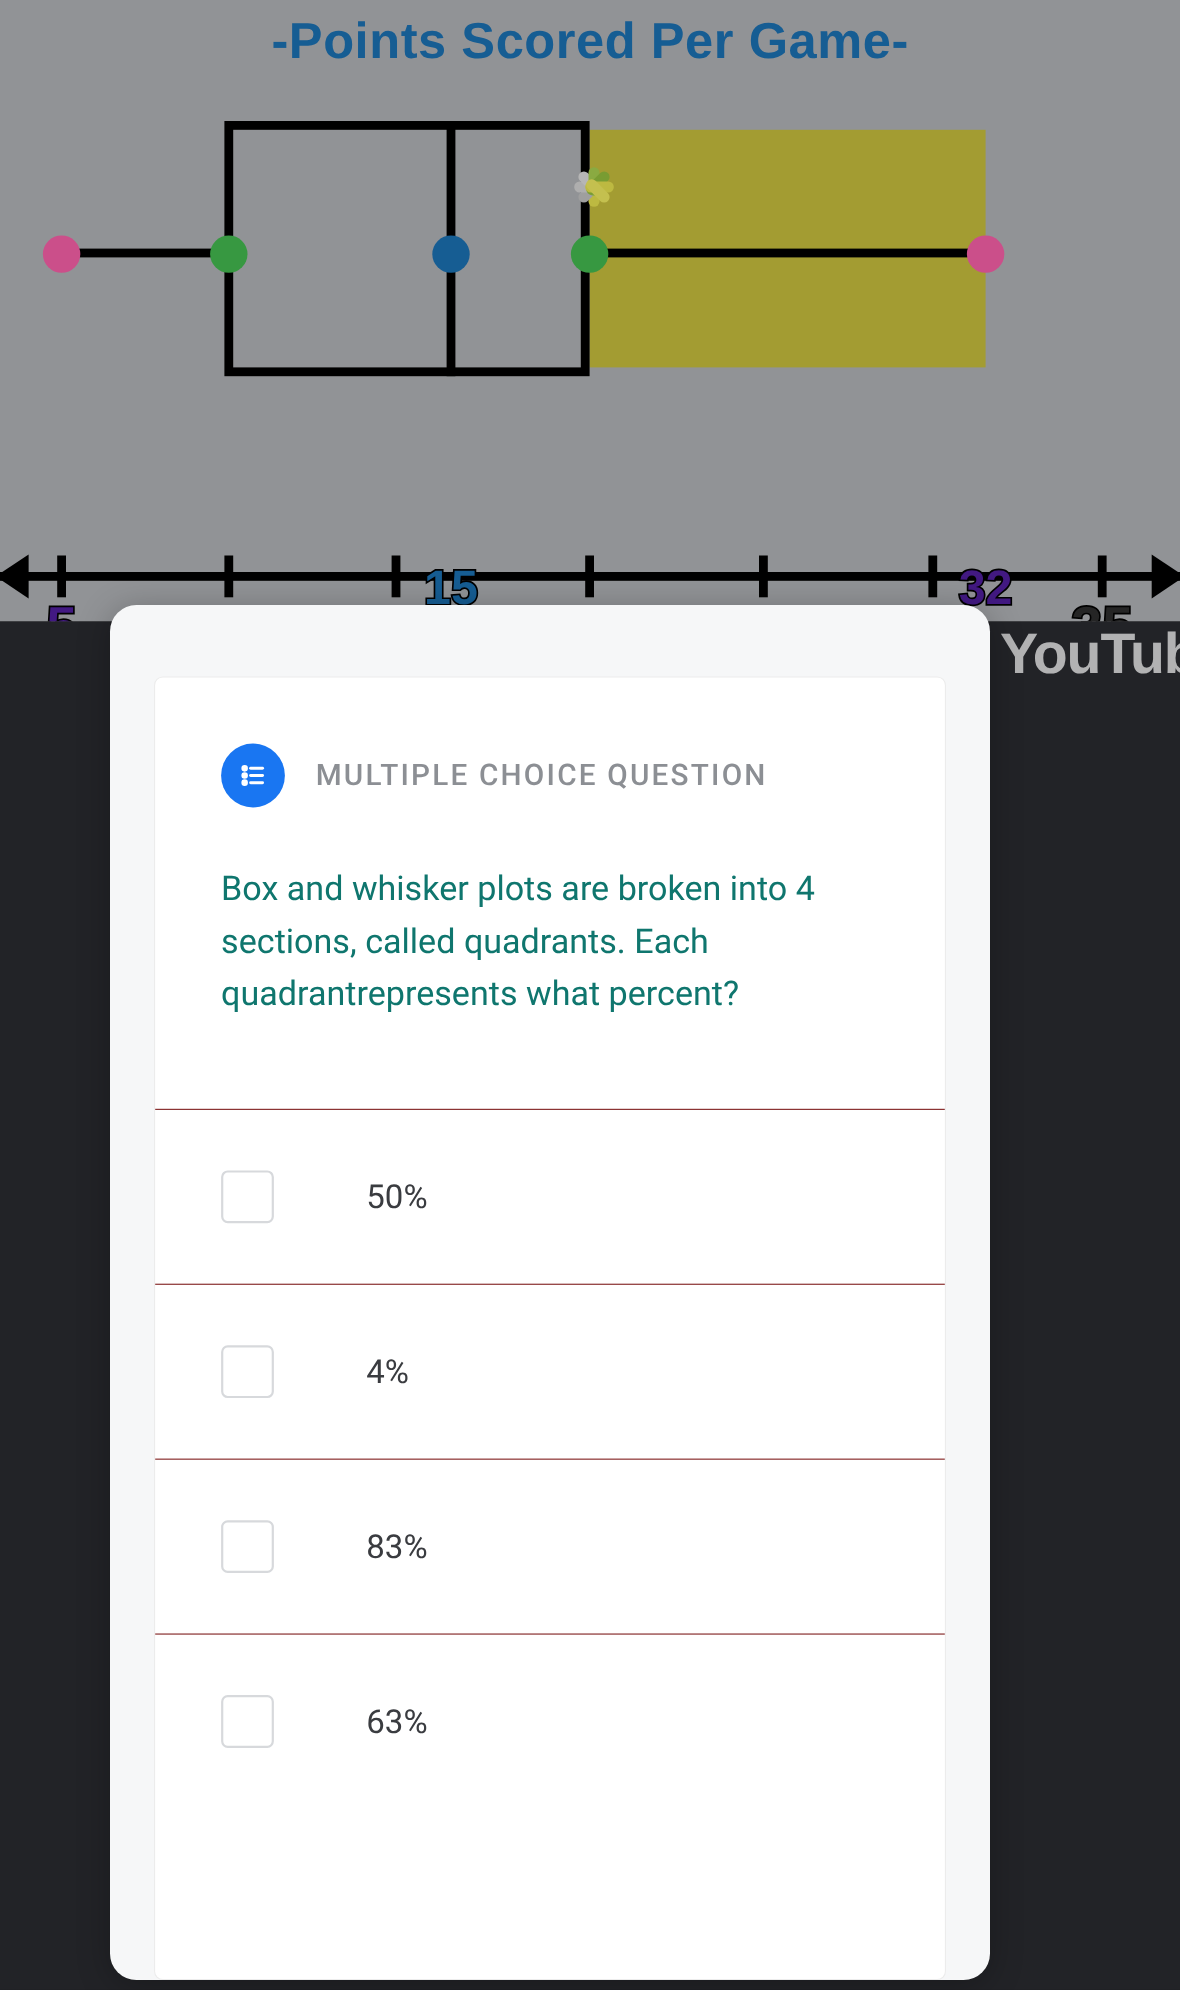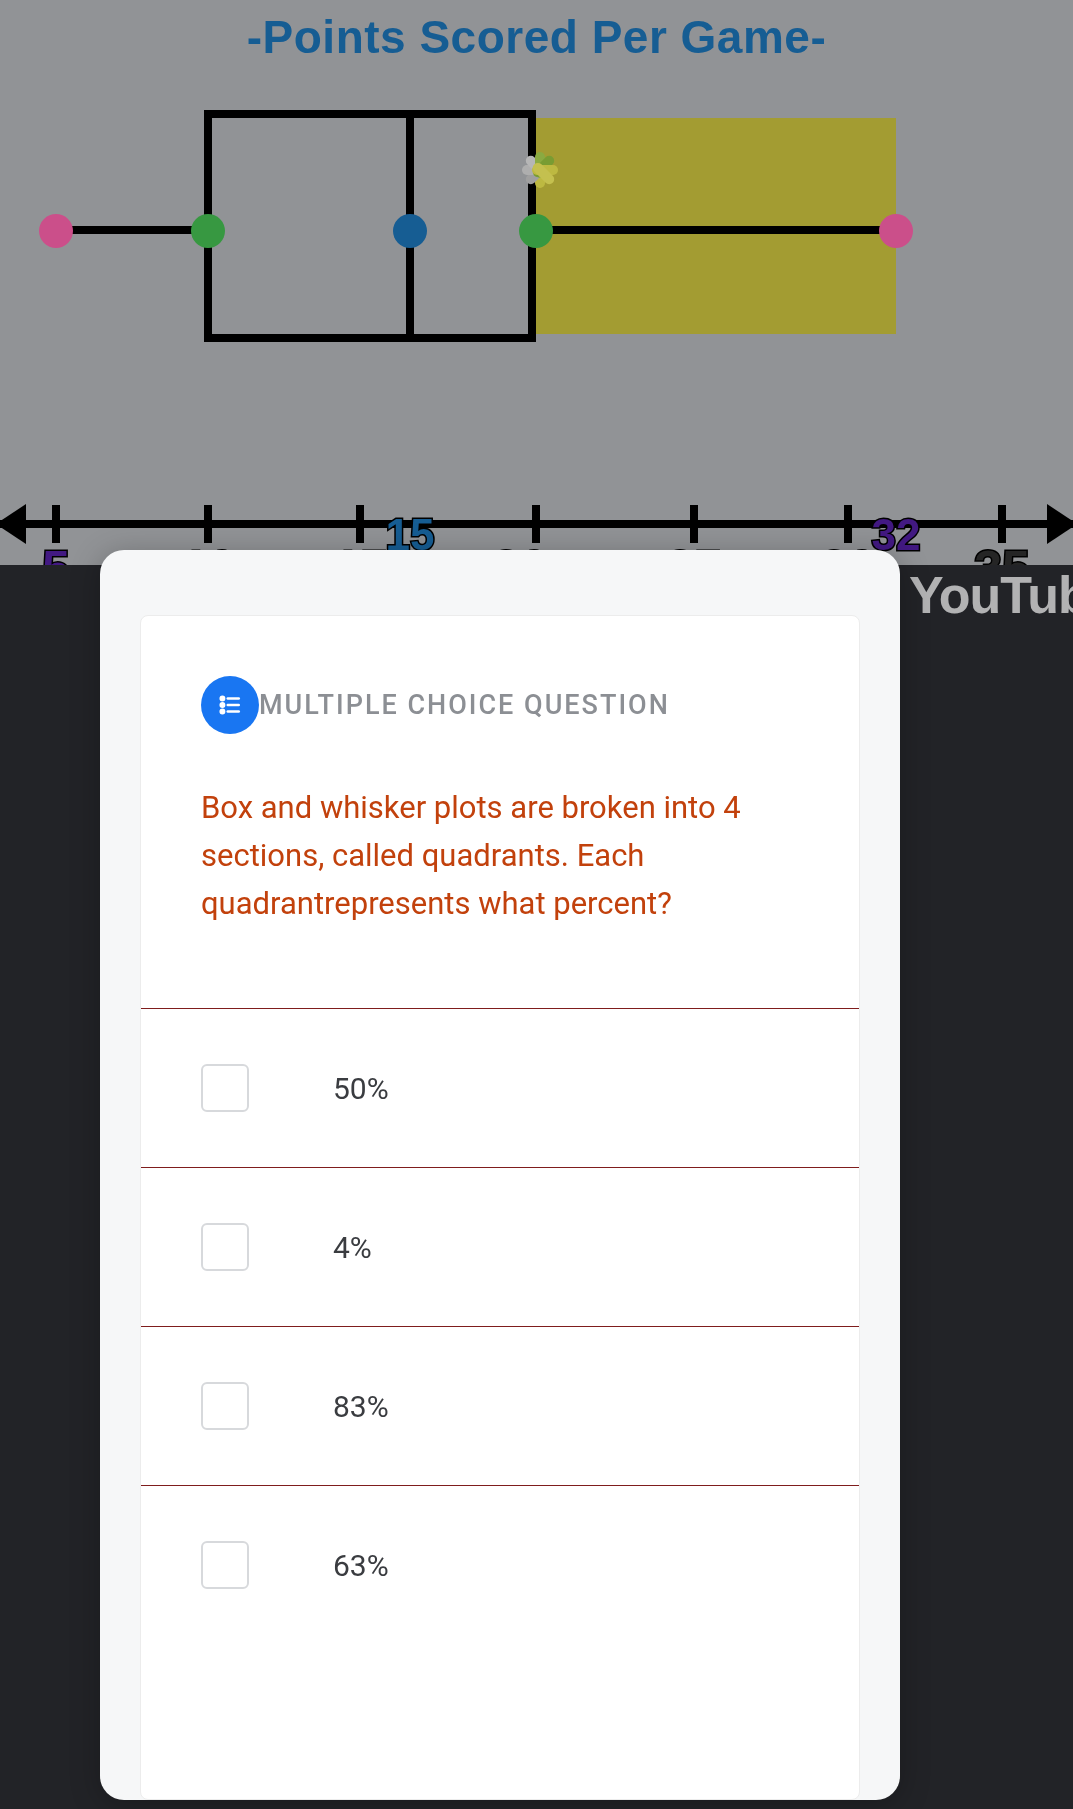--- a/index.html
+++ b/index.html
@@ -171,20 +171,21 @@
     background: #fff;
     border-radius: 8px;
     border: 1px solid #ececec;
     overflow: hidden;
   }
 
   .q-header {
     padding: 60px 60px 0 60px;
     display: flex;
     align-items: center;
+    gap: 28px;
   }
   .q-icon {
     width: 58px; height: 58px;
     border-radius: 50%;
     background: #1976f2;
     color: #fff;
     display: flex;
     align-items: center;
     justify-content: center;
   }
@@ -192,21 +193,21 @@
   .q-type {
     font-size: 27px;
     letter-spacing: 2px;
     color: #8c8f94;
     font-weight: 500;
   }
   .q-text {
     padding: 50px 60px 80px 60px;
     font-size: 31px;
     line-height: 1.55;
-    color: #c2410c;
+    color: #0f766e;
   }
 
   .option {
     border-top: 1px solid #7f1d1d;
     padding: 55px 60px;
     display: flex;
     align-items: center;
     gap: 84px;
     cursor: pointer;
   }

